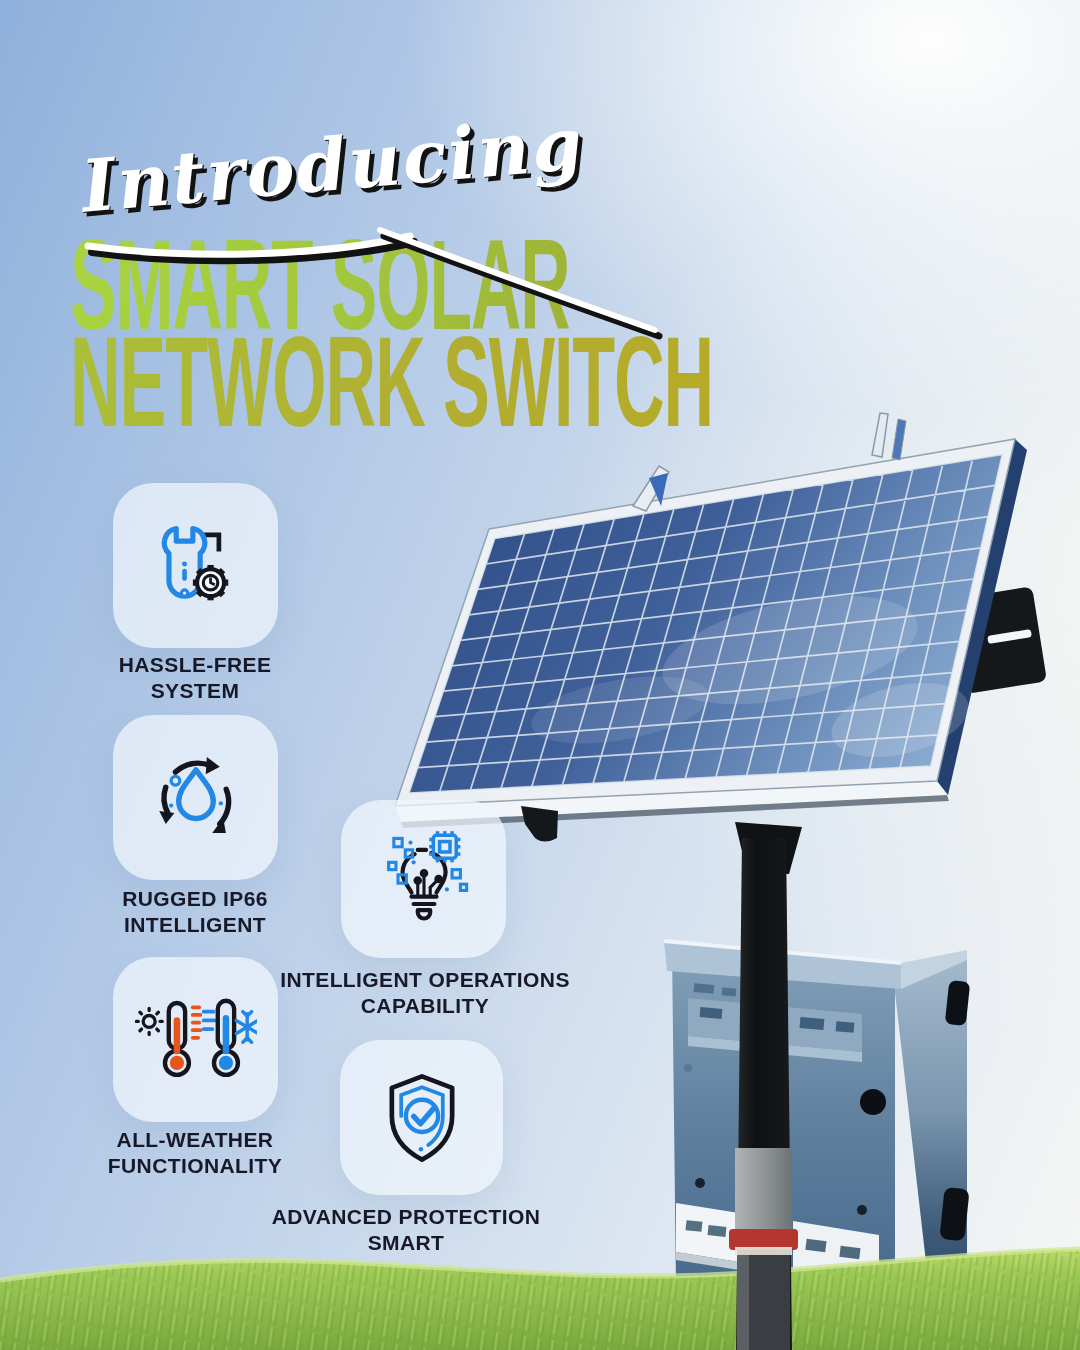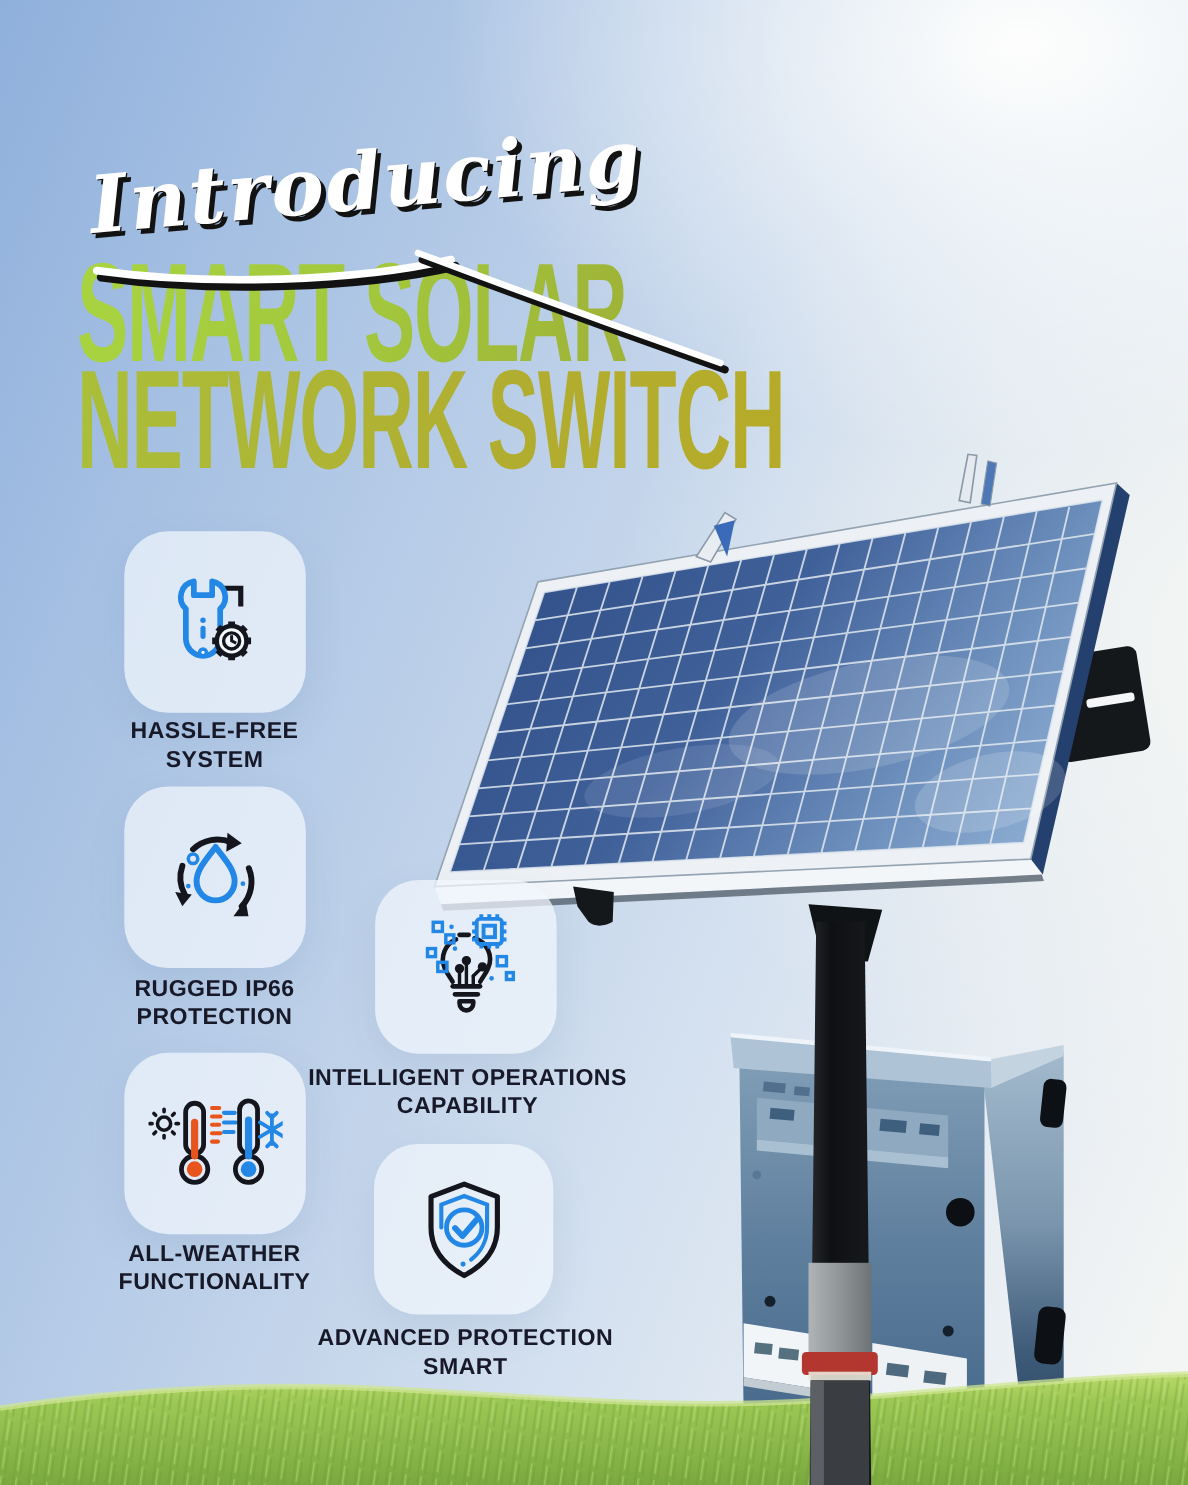--- a/index.html
+++ b/index.html
@@ -44,21 +44,21 @@
   .t5{left:340px;top:1040px;width:163px;height:155px;}
   .feat-label{
     position:absolute;text-align:center;
     font-weight:700;font-size:21px;line-height:1.25;letter-spacing:.4px;
     color:#171828;
   }
   .l1{left:75px;top:652px;width:240px;}
   .l2{left:75px;top:886px;width:240px;}
   .l3{left:75px;top:1127px;width:240px;}
   .l4{left:275px;top:967px;width:300px;}
-  .l5{left:273px;top:1204px;width:300px;}
+  .l5{left:256px;top:1204px;width:300px;}
   .scene-svg{position:absolute;left:0;top:0;}
 </style>
 </head>
 <body>
 
 <div id="poster">
 
   <svg class="scene-svg" width="1080" height="1350" viewBox="0 0 1080 1350">
     <defs>
       <linearGradient id="cellGrad" gradientUnits="userSpaceOnUse" x1="489" y1="480" x2="960" y2="820">
@@ -345,21 +345,21 @@
       <polyline points="42,48.5 48.5,55.5 61,41" fill="none" stroke="#2387e6" stroke-width="5.2" stroke-linecap="round" stroke-linejoin="round"></polyline>
     </svg>
   </div>
 
   <div class="feat-label l1">
     <div>HASSLE-FREE</div>
     <div>SYSTEM</div>
   </div>
   <div class="feat-label l2">
     <div>RUGGED IP66</div>
-    <div>PROTECTION</div>
+    <div>INTELLIGENT</div>
   </div>
   <div class="feat-label l3">
     <div>ALL-WEATHER</div>
     <div>FUNCTIONALITY</div>
   </div>
   <div class="feat-label l4">
     <div>INTELLIGENT OPERATIONS</div>
     <div>CAPABILITY</div>
   </div>
   <div class="feat-label l5">

